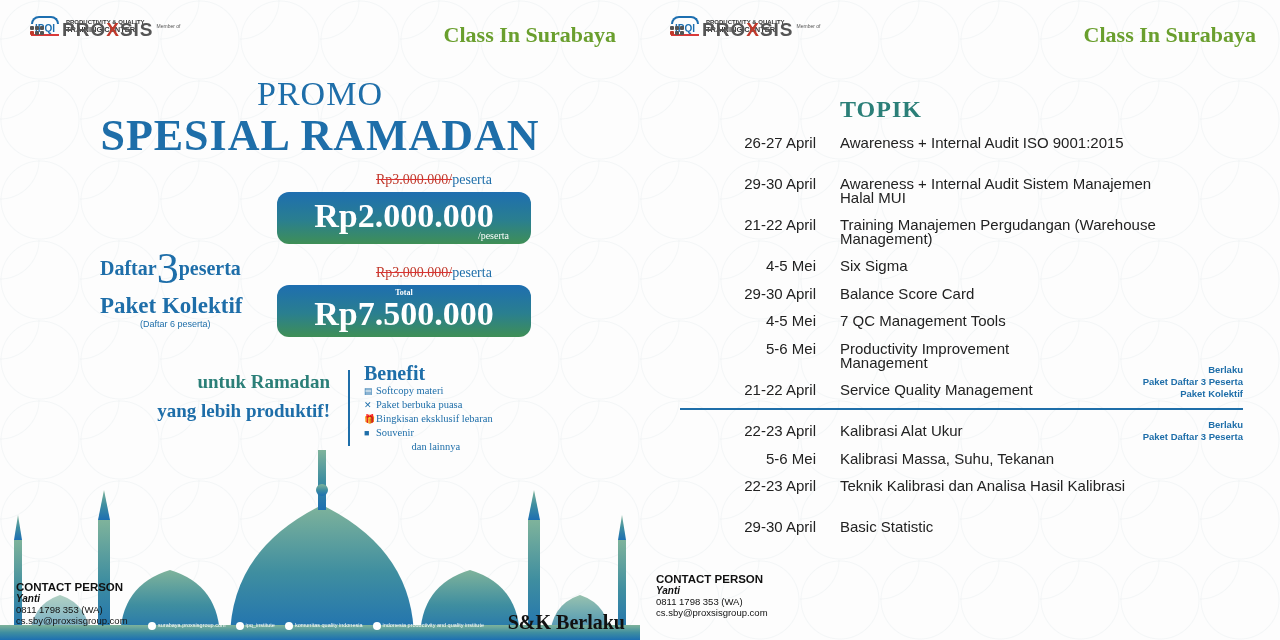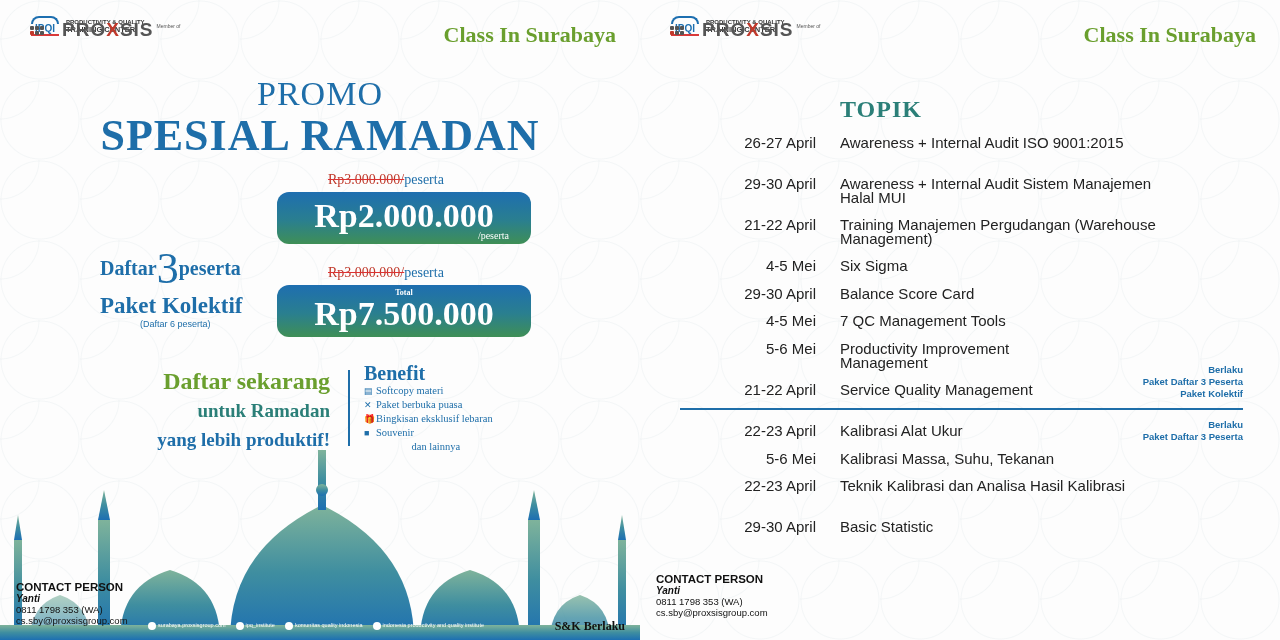--- a/index.html
+++ b/index.html
@@ -30,21 +30,21 @@
   .dots span { width: 4px; height: 4px; background: #555; border-radius: 1px; }
   .dots span.r { background: #c0392b; }
   .proxsis { font-size: 19px; font-weight: bold; color: #555; letter-spacing: 1px; }
   .proxsis .x { color: #c0392b; }
   .city { position: absolute; top: 22px; right: 24px; font-family: "Liberation Serif", serif; font-weight: bold; font-size: 22px; color: #6a9f2e; }
 
   
   .promo { position: absolute; top: 75px; left: 0; width: 640px; text-align: center; color: #1e6ea9; font-family: "Liberation Serif", serif; font-size: 34px; letter-spacing: 1px; }
   .spesial { position: absolute; top: 110px; left: 0; width: 640px; text-align: center; color: #1e6ea9; font-family: "Liberation Serif", serif; font-weight: bold; font-size: 44px; letter-spacing: 1px; }
   .strike { position: absolute; font-family: "Liberation Serif", serif; font-size: 14px; color: #1e6ea9; }
-  .strike .old { color: #c0392b; text-decoration: line-through; text-decoration-color: #d33; }
+  .strike .old { color: #c0392b; text-decoration: line-through; text-decoration-color: #d33; margin-left: 48px; }
   .pill { position: absolute; left: 277px; width: 254px; height: 52px; border-radius: 12px;
     background: linear-gradient(180deg, #1e6eb0 0%, #2a7f8f 55%, #3f8f56 100%); color: #fff; font-family: "Liberation Serif", serif; text-align: center; }
   .pill .big { font-size: 34px; line-height: 48px; font-weight: bold; }
   .pill .sub { position: absolute; right: 22px; bottom: 3px; font-size: 10px; }
   .pill .top { position: absolute; top: 3px; left: 0; width: 100%; font-size: 8px; font-weight: bold; }
   .pill2 .big { line-height: 58px; }
   .lbl { position: absolute; font-family: "Liberation Serif", serif; font-weight: bold; color: #1e6ea9; }
   .lbl .three { font-size: 44px; font-weight: normal; vertical-align: -8px; }
   .daftar-note { position: absolute; top: 319px; left: 140px; font-size: 9px; color: #1e6ea9; }
 
@@ -59,21 +59,21 @@
   .benefit li .ic { display: inline-block; width: 12px; font-size: 9px; }
   .benefit .more { padding-left: 15px; text-align: center; }
 
   .mosque { position: absolute; left: 0; bottom: 0; width: 640px; height: 210px; }
   .contact { position: absolute; left: 16px; }
   .contact .h { font-weight: bold; font-size: 11.5px; color: #111; }
   .contact .n { font-weight: bold; font-style: italic; font-size: 10px; color: #111; }
   .contact .p { font-size: 9.5px; color: #111; }
   .socials { position: absolute; bottom: 10px; left: 148px; display: flex; gap: 10px; font-size: 5.5px; color: #fff; }
   .socials span.i { display: inline-block; width: 8px; height: 8px; border-radius: 50%; background: #fff; vertical-align: middle; margin-right: 2px; }
-  .snk { position: absolute; right: 15px; bottom: 6px; font-family: "Liberation Serif", serif; font-weight: bold; font-size: 12px; color: #111; }
+  .snk { position: absolute; right: 15px; bottom: 6px; font-family: "Liberation Serif", serif; font-weight: bold; font-size: 20px; color: #111; }
 
   
   .topik { position: absolute; top: 96px; left: 200px; font-family: "Liberation Serif", serif; font-weight: bold; font-size: 24px; color: #2b7f78; letter-spacing: 1px; }
   .row { position: absolute; left: 0; width: 640px; font-size: 15px; color: #222; line-height: 14px; }
   .row .d { position: absolute; right: 464px; text-align: right; white-space: nowrap; margin-left: 12px; }
   .row .t { position: absolute; left: 200px; width: 320px; }
   .divider { position: absolute; top: 408px; left: 40px; width: 563px; height: 2px; background: #1e6ea9; }
   .note { position: absolute; right: 37px; text-align: right; font-size: 9.5px; font-weight: bold; color: #1e6ea9; line-height: 12px; }
 </style>
 </head>
@@ -121,21 +121,20 @@
 
   <div class="strike" style="top:265px;left:328px;"><span class="old">Rp3.000.000/</span><span>peserta</span></div>
   <div class="lbl" style="top:293px;left:100px;font-size:23px;">Paket Kolektif</div>
   <div class="daftar-note">(Daftar 6 peserta)</div>
   <div class="pill pill2" style="top:285px;">
     <div class="top">Total</div>
     <div class="big">Rp7.500.000</div>
   </div>
 
   <div class="cta">
-    <div class="a">Daftar sekarang</div>
     <div class="b">untuk Ramadan</div>
     <div class="c">yang lebih produktif!</div>
   </div>
   <div class="vline"></div>
   <div class="benefit">
     <h3>Benefit</h3>
     <ul>
       <li><span class="ic">▤</span><span>Softcopy materi</span></li>
       <li><span class="ic">✕</span><span>Paket berbuka puasa</span></li>
       <li><span class="ic">🎁</span><span>Bingkisan eksklusif lebaran</span></li>

